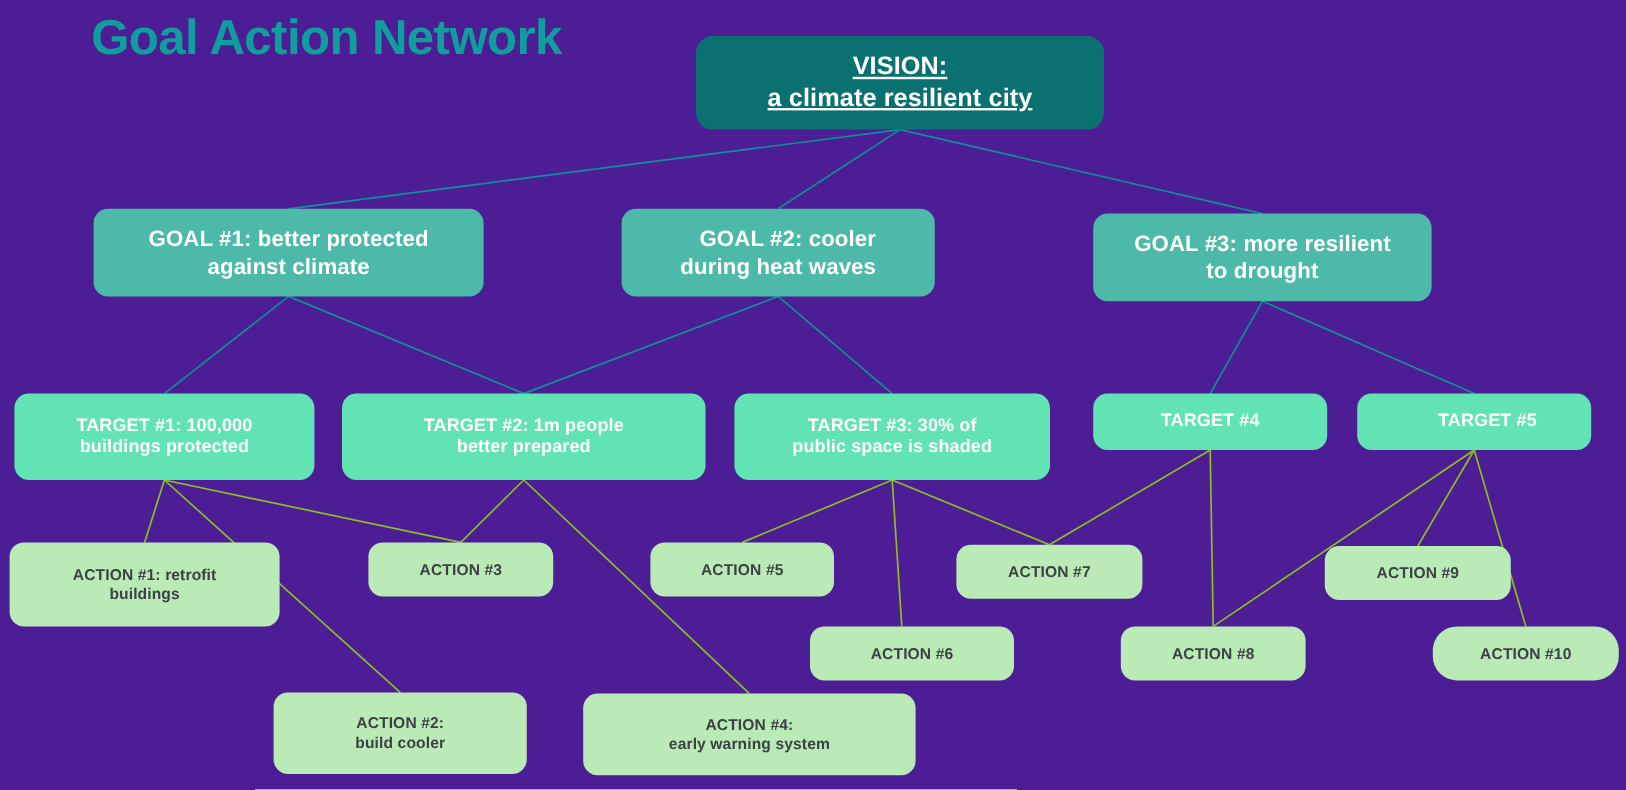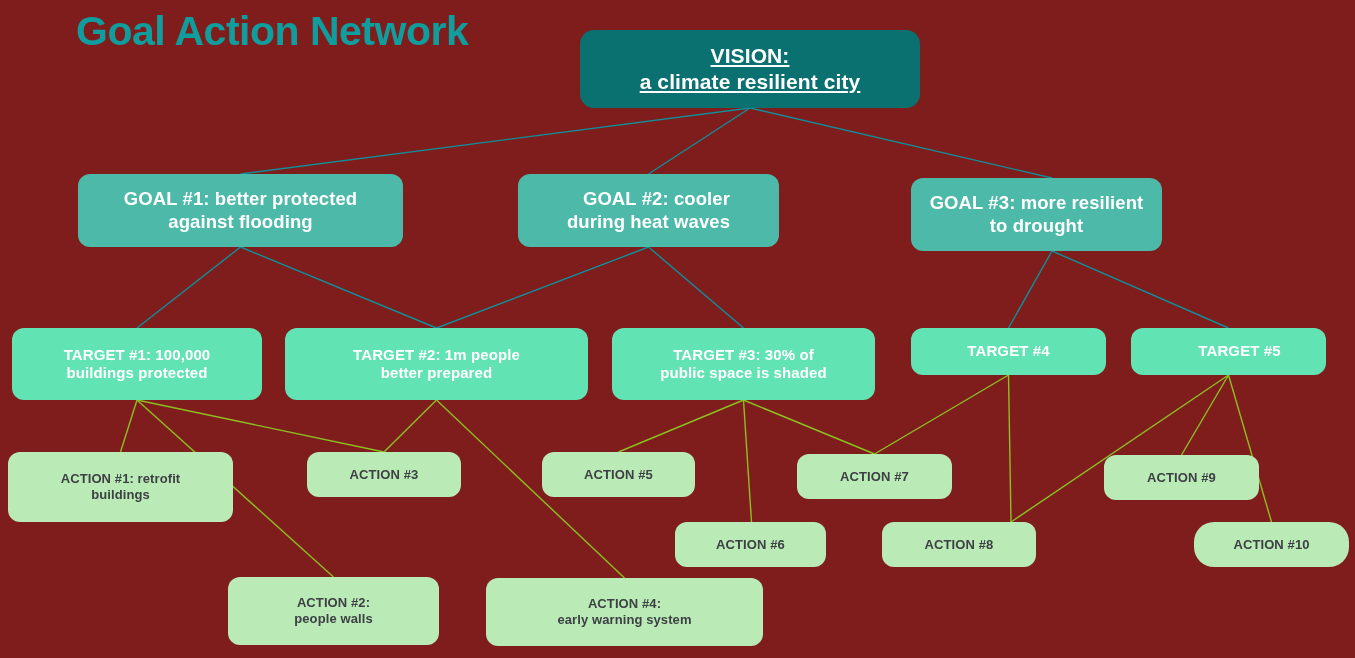--- a/index.html
+++ b/index.html
@@ -4,21 +4,21 @@
 <style>
   html,body{margin:0;padding:0;background:#ffffff;}
   body{
     font-family:"Liberation Sans", sans-serif;
     -webkit-font-smoothing:antialiased;
   }
   #canvas{
     position:relative;
     width:1355px;
     height:658px;
-    background:#7f1d1d;
+    background:#4c1d95;
     overflow:hidden;
   }
   #edges{
     position:absolute;
     left:0; top:0;
     width:1355px;
     height:658px;
     pointer-events:none;
   }
   .node{
@@ -96,41 +96,41 @@
       <line x1="1008.5" y1="375" x2="1011" y2="522" stroke="#8cc021" stroke-width="1.4"></line>
       <line x1="1228.5" y1="375" x2="1011" y2="522" stroke="#8cc021" stroke-width="1.4"></line>
       <line x1="1228.5" y1="375" x2="1181.5" y2="455" stroke="#8cc021" stroke-width="1.4"></line>
       <line x1="1228.5" y1="375" x2="1271.5" y2="522" stroke="#8cc021" stroke-width="1.4"></line>
     </svg>
 
   <div id="nodes">
       <div class="node n-vision" style="left: 580px; top: 30px; width: 340px; height: 78px; text-decoration: underline;">VISION:
 a climate resilient city</div>
       <div class="node n-goal" style="left: 78px; top: 174px; width: 325px; height: 73px;">GOAL #1: better protected
-against flooding</div>
+against climate</div>
       <div class="node n-goal" style="left: 518px; top: 174px; width: 261px; height: 73px; text-align: right;">GOAL #2: cooler
 during heat waves</div>
-      <div class="node n-goal" style="left: 911px; top: 178px; width: 251px; height: 73px;">GOAL #3: more resilient
+      <div class="node n-goal" style="left: 911px; top: 178px; width: 282px; height: 73px;">GOAL #3: more resilient
 to drought</div>
       <div class="node n-target" style="left: 12px; top: 328px; width: 250px; height: 72px;">TARGET #1: 100,000
 buildings protected</div>
       <div class="node n-target" style="left: 285px; top: 328px; width: 303px; height: 72px;">TARGET #2: 1m people
 better prepared</div>
       <div class="node n-target" style="left: 612px; top: 328px; width: 263px; height: 72px;">TARGET #3: 30% of
 public space is shaded</div>
       <div class="node n-target" style="left: 911px; top: 328px; width: 195px; height: 47px;">TARGET #4</div>
       <div class="node n-target" style="left: 1131px; top: 328px; width: 195px; height: 47px; padding-left: 32px;">TARGET #5</div>
       <div class="node n-action" style="left: 8px; top: 452px; width: 225px; height: 70px;">ACTION #1: retrofit
 buildings</div>
       <div class="node n-action" style="left: 228px; top: 577px; width: 211px; height: 68px;">ACTION #2:
-people walls</div>
+build cooler</div>
       <div class="node n-action" style="left: 307px; top: 452px; width: 154px; height: 45px;">ACTION #3</div>
       <div class="node n-action" style="left: 486px; top: 578px; width: 277px; height: 68px;">ACTION #4:
 early warning system</div>
       <div class="node n-action" style="left: 542px; top: 452px; width: 153px; height: 45px;">ACTION #5</div>
-      <div class="node n-action" style="left: 675px; top: 522px; width: 151px; height: 45px;">ACTION #6</div>
+      <div class="node n-action" style="left: 675px; top: 522px; width: 170px; height: 45px;">ACTION #6</div>
       <div class="node n-action" style="left: 797px; top: 454px; width: 155px; height: 45px;">ACTION #7</div>
-      <div class="node n-action" style="left: 882px; top: 522px; width: 154px; height: 45px;">ACTION #8</div>
+      <div class="node n-action" style="left: 934px; top: 522px; width: 154px; height: 45px;">ACTION #8</div>
       <div class="node n-action" style="left: 1104px; top: 455px; width: 155px; height: 45px;">ACTION #9</div>
       <div class="node n-action" style="left: 1194px; top: 522px; width: 155px; height: 45px; border-radius: 20px;">ACTION #10</div>
     </div>
 
 </div>
 
 </body></html>

